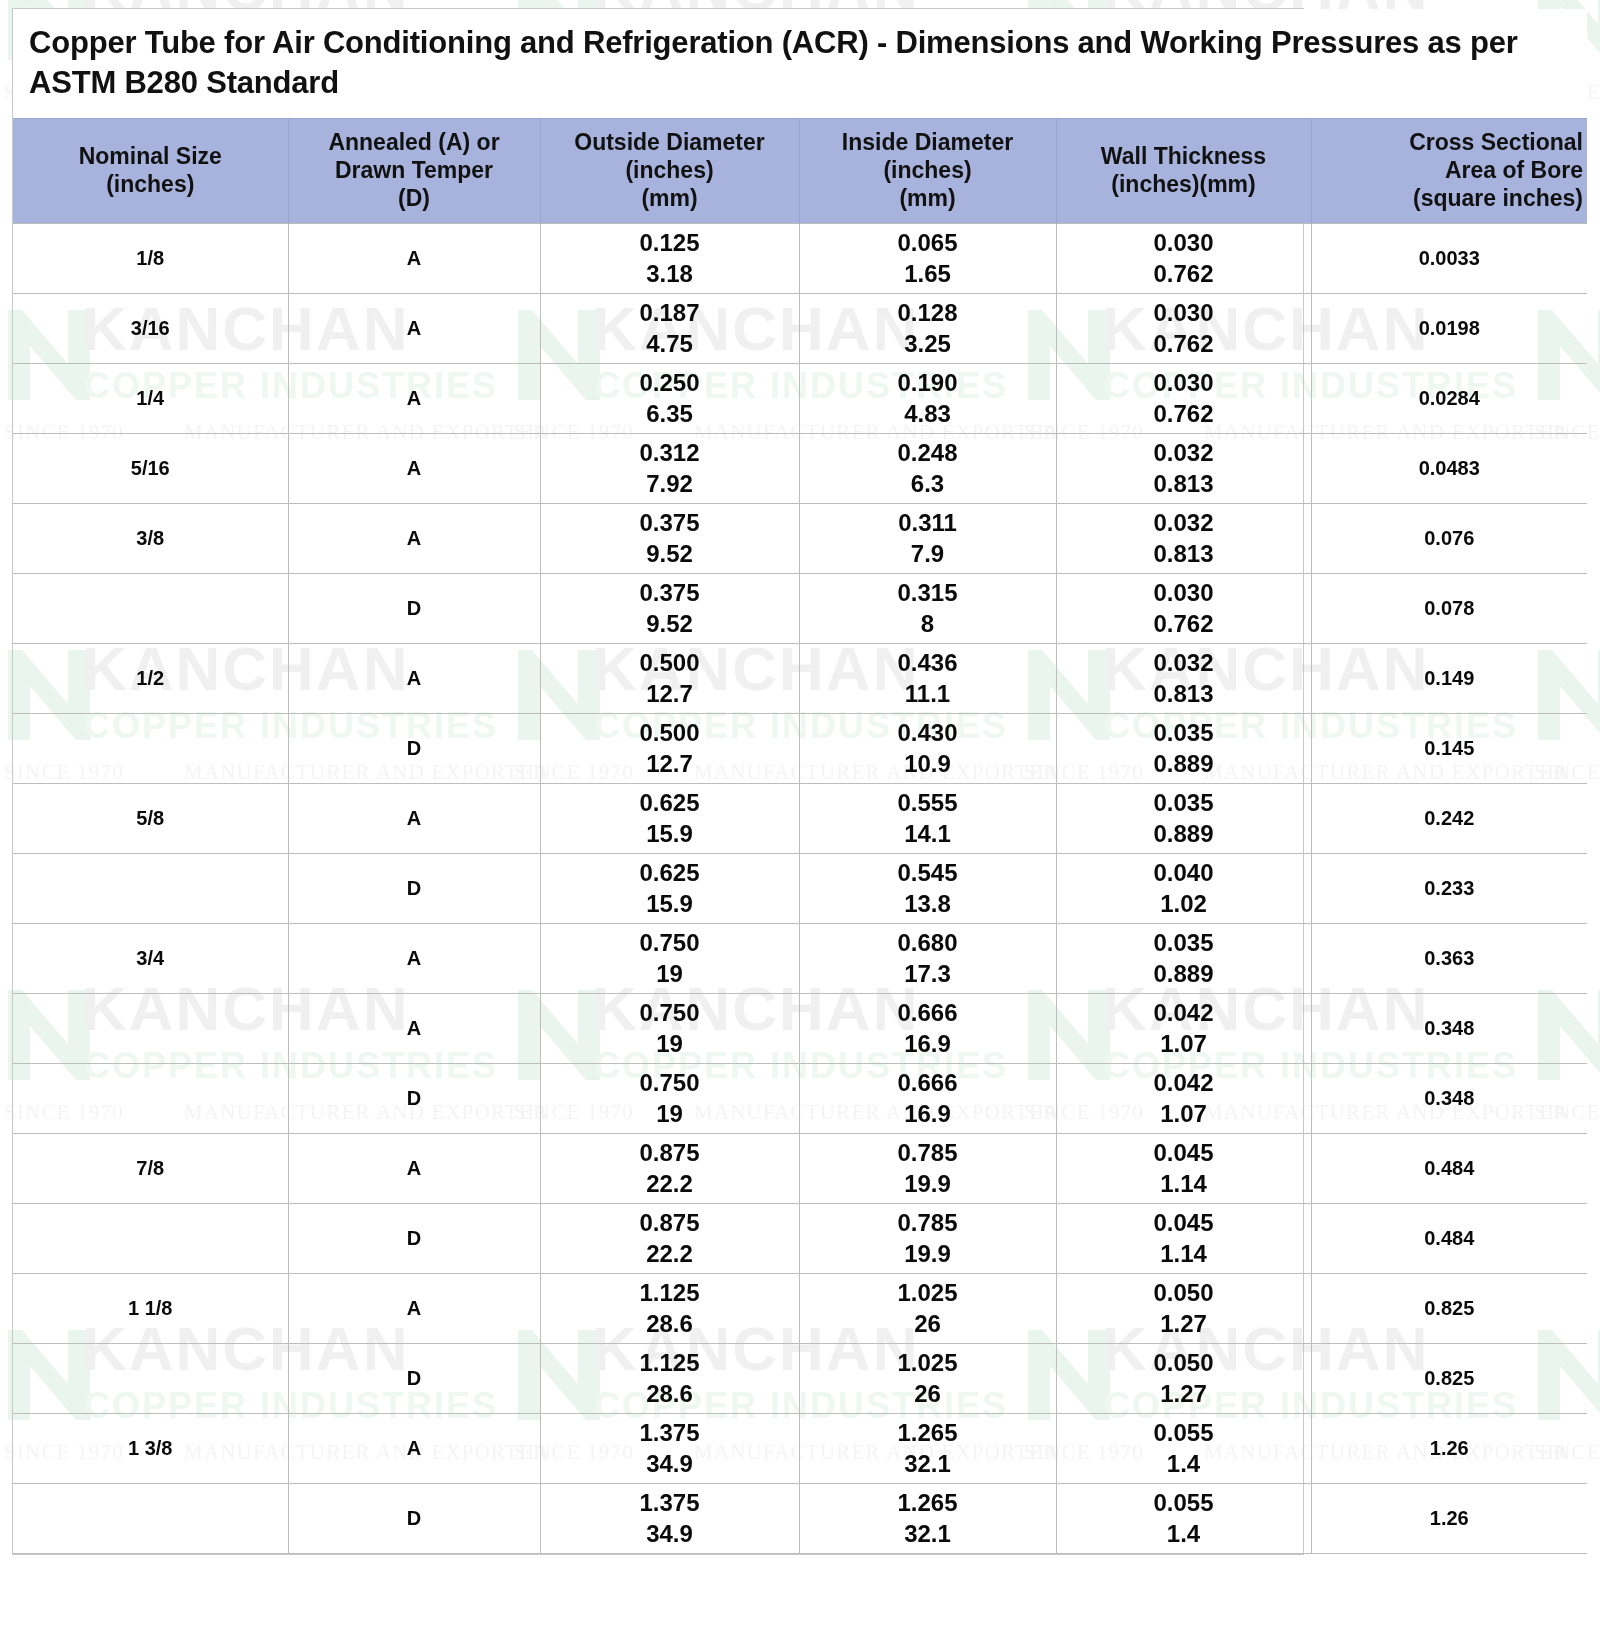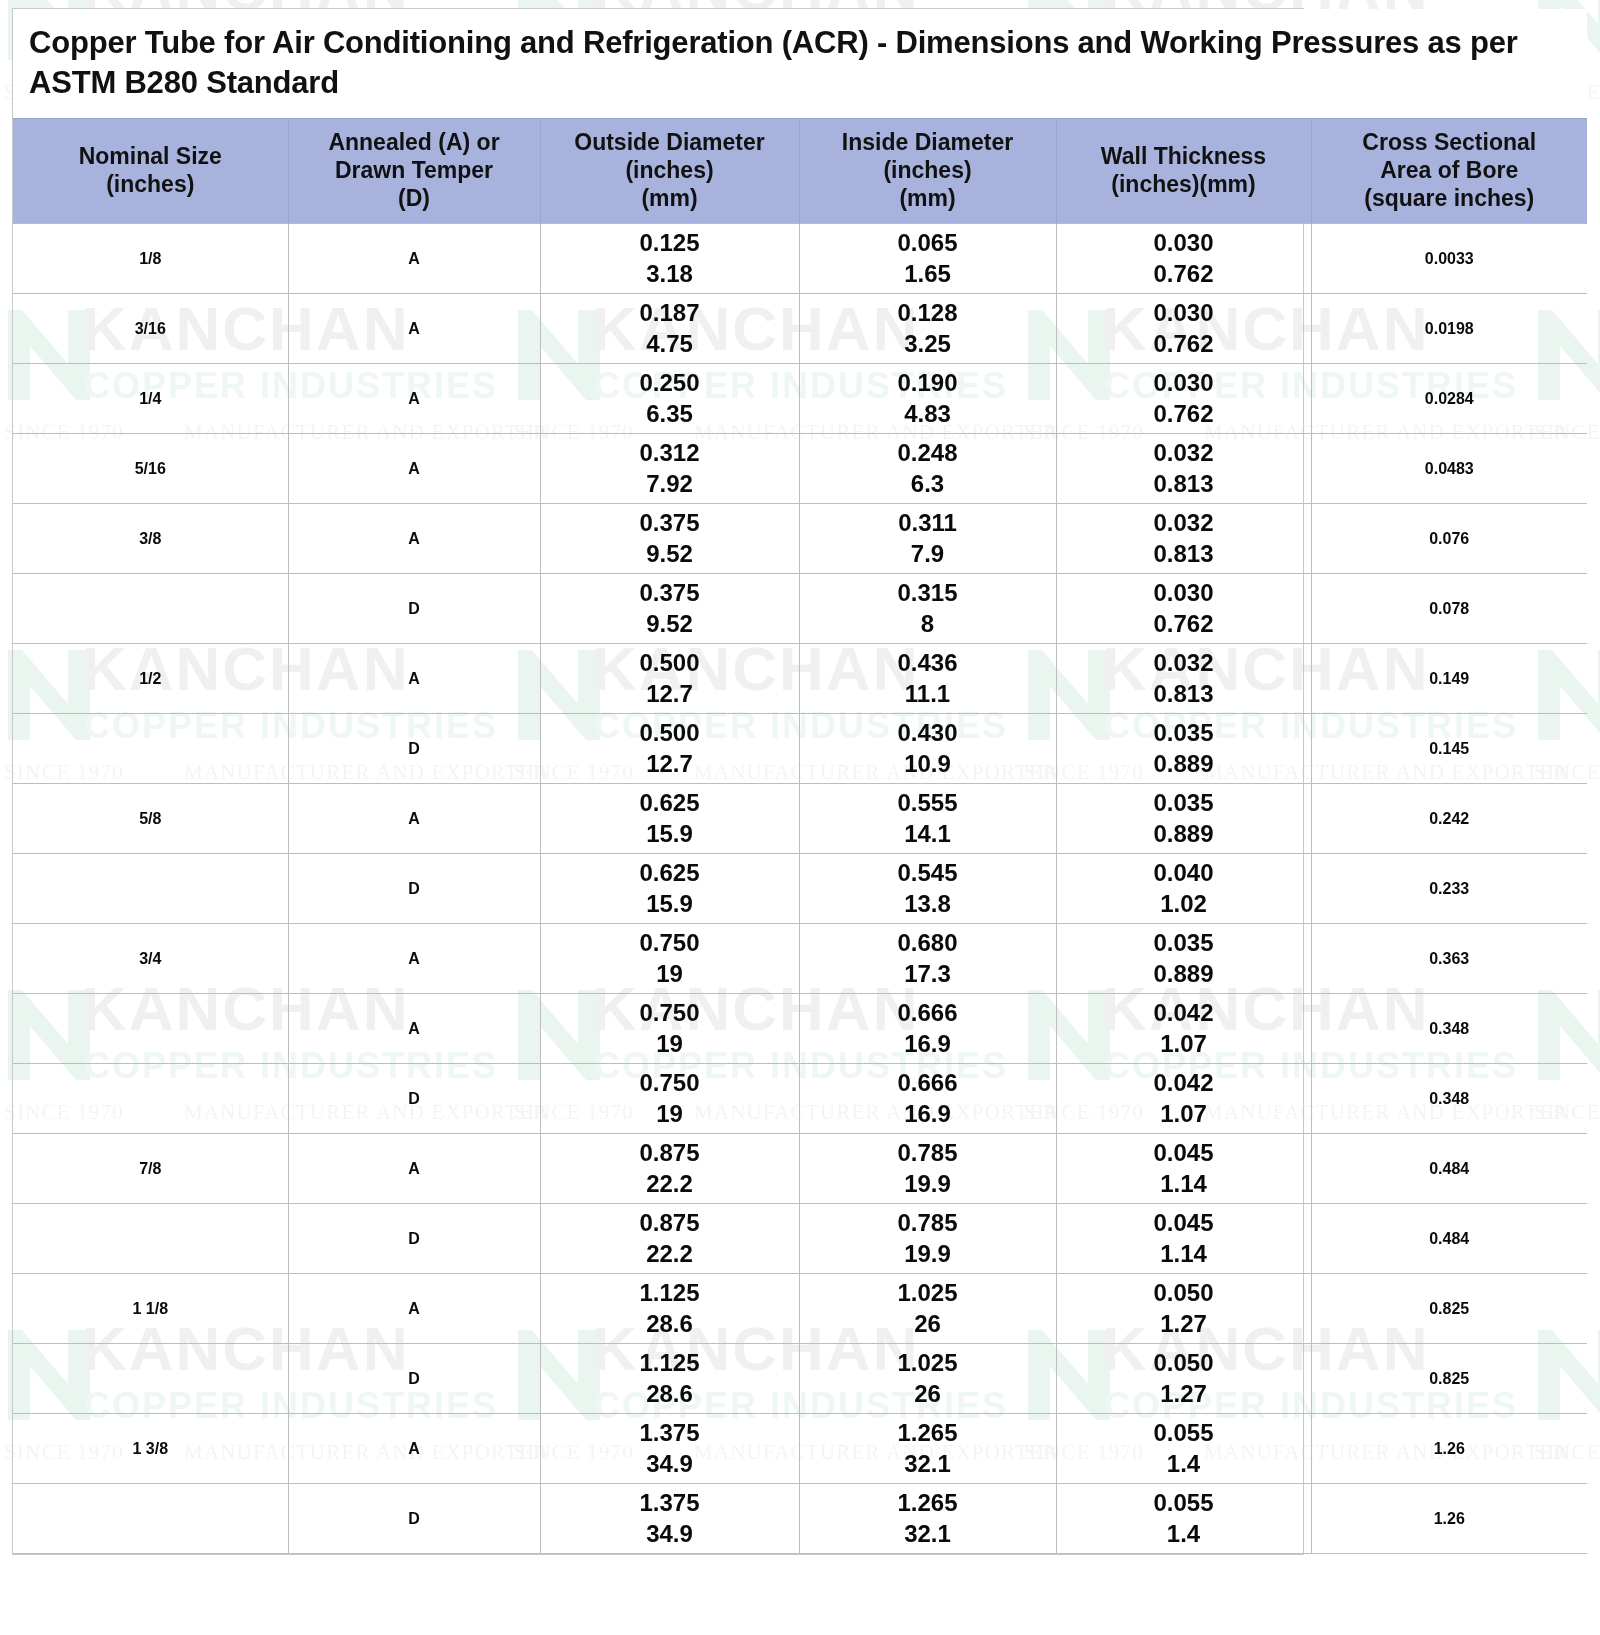--- a/index.html
+++ b/index.html
@@ -125,21 +125,21 @@
     font-weight: bold;
     line-height: 1.22;
     text-align: center;
     vertical-align: middle;
     padding: 9px 4px 11px 4px;
     border-right: 1px solid #9aa6d2;
     border-top: 1px solid #9aa6d2;
     height: 104px;
     box-sizing: border-box;
   }
-  thead th:last-child { border-right: none; }
+  thead th:last-child { border-right: none; text-align: right; }
 
   tbody td {
     border-top: 1px solid #bdbdbd;
     border-right: 1px solid #bdbdbd;
     height: 70px;
     padding: 2px 4px;
     text-align: center;
     vertical-align: middle;
     font-size: 24px;
     font-weight: bold;
@@ -148,21 +148,21 @@
     background: transparent;
     box-sizing: border-box;
   }
   tbody td:last-child { border-right: none; }
   tbody tr:last-child td { border-bottom: 1px solid #bdbdbd; }
 
   .dual { display: block; }
   .dual .v-in { display: block; }
   .dual .v-mm { display: block; }
 
-  .nominal-cell, .temper-cell, .area-cell { font-size: 16px; }
+  .nominal-cell, .temper-cell, .area-cell { font-size: 20px; }
 </style>
 </head>
 <body>
 
 <div id="page">
 
   <div id="watermark-layer">
       <div class="wm-tile" style="left: 0px; top: -60px;">
         <svg class="wm-mark" viewBox="0 0 86 96">
           <polygon points="2,4 2,94 24,94 24,40 70,94 84,94 84,4 62,4 62,58 16,4" fill="#eaf5ef"></polygon>

